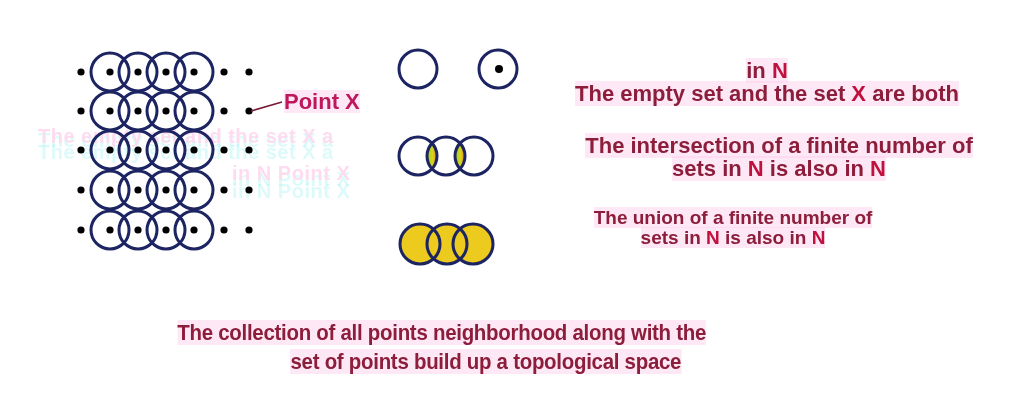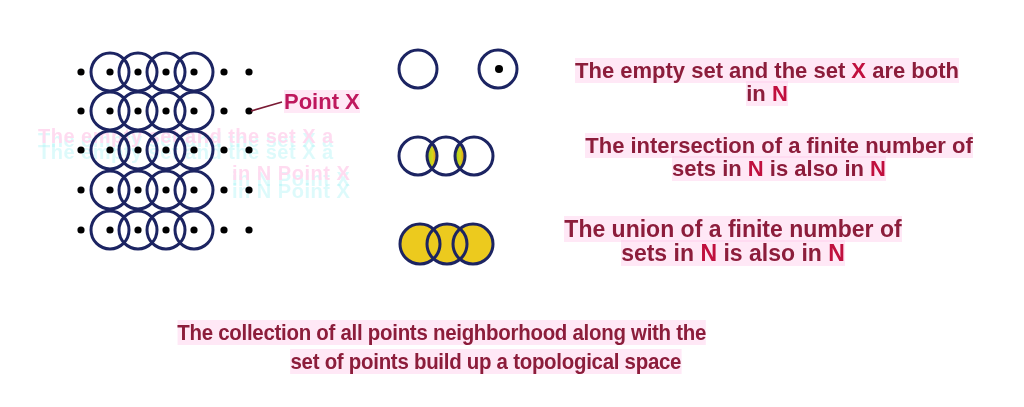--- a/index.html
+++ b/index.html
@@ -37,21 +37,21 @@
     }
     .point-x-label {
       left: 284px;
       top: 90px;
       font-size: 22px;
       color: #be185d;
       background: rgba(255, 205, 235, 0.45);
     }
     .rule-1 { left: 549px; top: 59px; width: 436px; font-size: 22px; }
     .rule-2 { left: 561px; top: 134px; width: 436px; font-size: 22px; }
-    .rule-3 { left: 552px; top: 217px; width: 362px; font-size: 23px; }
+    .rule-3 { left: 552px; top: 208px; width: 362px; font-size: 19px; }
     .caption {
       left: 132px;
       top: 319px;
       width: 666px;
       font-size: 22px;
       line-height: 1.3;
       letter-spacing: -0.3px;
       transform: scaleX(0.93);
       transform-origin: left top;
     }
@@ -164,22 +164,22 @@
         <circle cx="473" cy="244" r="20" fill="#ecca1e"></circle>
         <circle cx="420" cy="244" r="20" fill="none" stroke="#1c2462" stroke-width="3"></circle>
         <circle cx="447" cy="244" r="20" fill="none" stroke="#1c2462" stroke-width="3"></circle>
         <circle cx="473" cy="244" r="20" fill="none" stroke="#1c2462" stroke-width="3"></circle>
       </g>
   </svg>
 
   <div class="label point-x-label">Point X</div>
 
   <div class="label rule-1">
+    <span class="rule-line"><span class="hl"><span>in </span><span class="accent">N</span></span></span>
     <span class="rule-line"><span class="hl"><span>The empty set and the set </span><span class="accent">X</span><span> are both</span></span></span>
-    <span class="rule-line"><span class="hl"><span>in </span><span class="accent">N</span></span></span>
   </div>
 
   <div class="label rule-2">
     <span class="rule-line"><span class="hl">The intersection of a finite number of</span></span>
     <span class="rule-line"><span class="hl"><span>sets in </span><span class="accent">N</span><span> is also in </span><span class="accent">N</span></span></span>
   </div>
 
   <div class="label rule-3">
     <span class="rule-line"><span class="hl">The union of a finite number of</span></span>
     <span class="rule-line"><span class="hl"><span>sets in </span><span class="accent">N</span><span> is also in </span><span class="accent">N</span></span></span>

